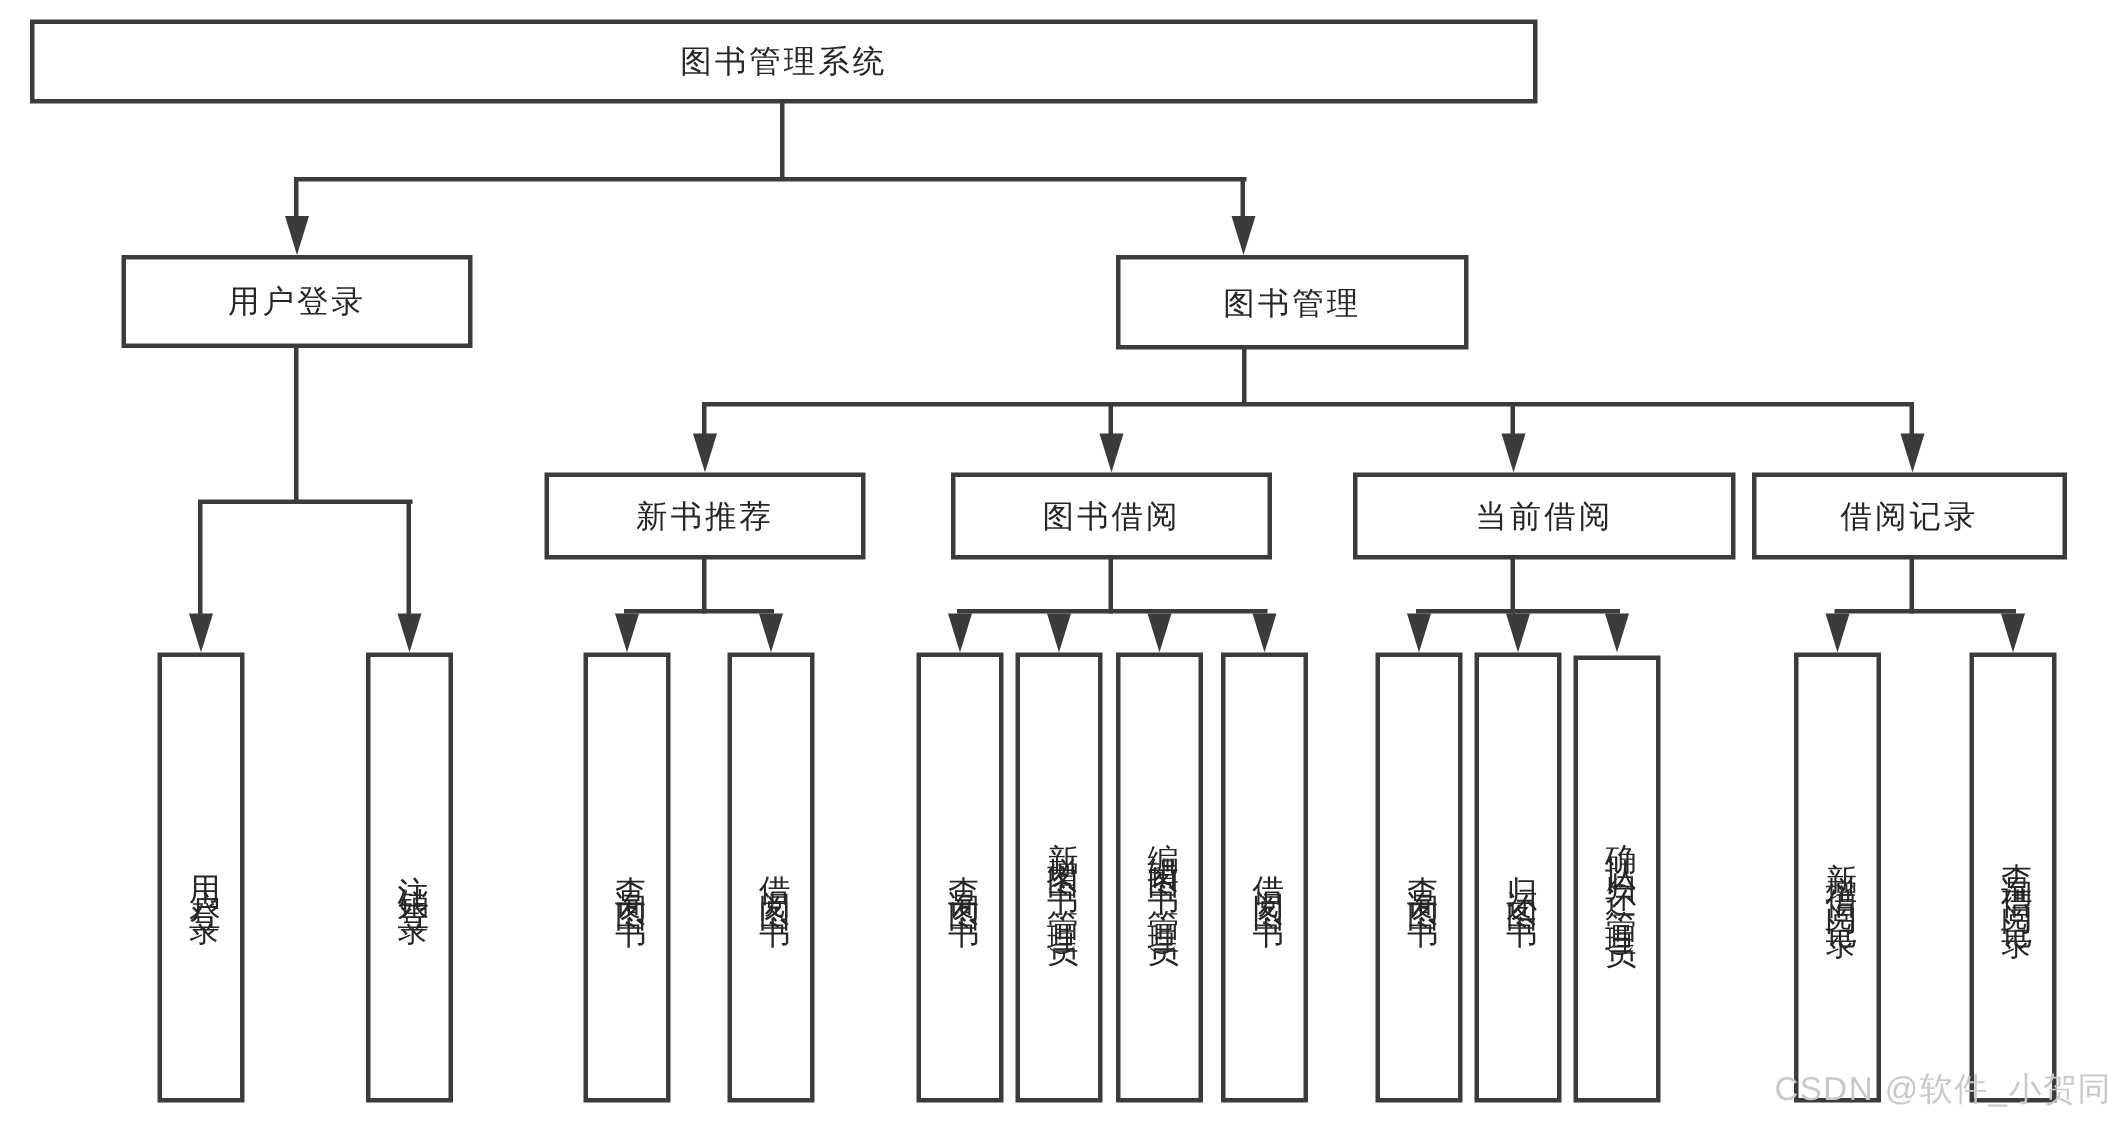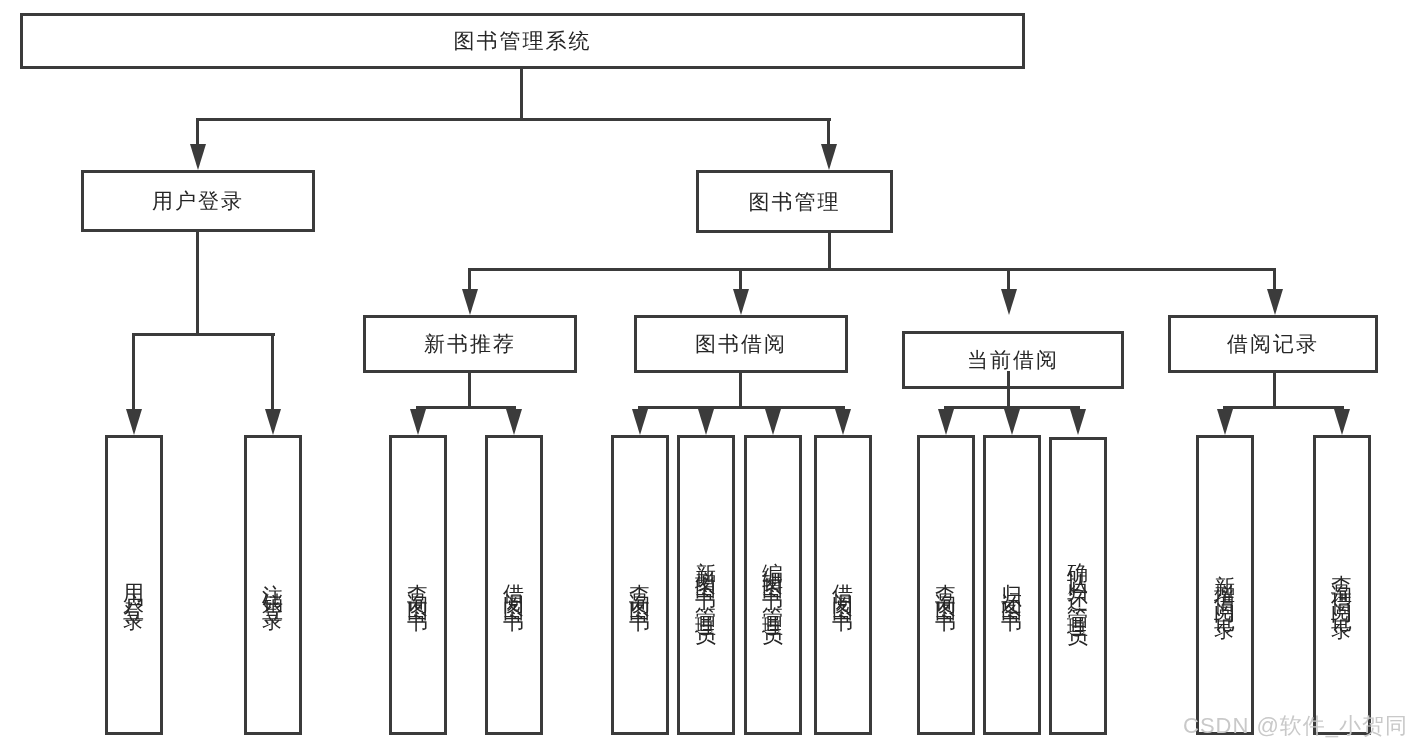--- a/index.html
+++ b/index.html
@@ -18,20 +18,21 @@
     background:#ffffff;
     display:flex;
     align-items:center;
     justify-content:center;
   }
   .bx .lab{
     font-size:21px;
     letter-spacing:2px;
     color:#262626;
     white-space:nowrap;
+    font-family:Liberation Mono, monospace;
   }
   .bx.v .lab{
     writing-mode:vertical-rl;
     text-orientation:mixed;
     letter-spacing:9px;
     font-size:21px;
     line-height:1;
     white-space:normal;
   }
   .ln{
@@ -67,21 +68,21 @@
   <div class="ln" style="left:520px;top:66px;width:3px;height:54px"></div>
   <div class="ln" style="left:196px;top:118px;width:635px;height:3px"></div>
   <div class="ln" style="left:196px;top:120px;width:3px;height:26px"></div>
   <div class="ar" style="left:190px;top:144px"></div>
   <div class="ln" style="left:827px;top:120px;width:3px;height:26px"></div>
   <div class="ar" style="left:821px;top:144px"></div>
 
   <div class="bx" style="left:81px;top:170px;width:234px;height:62px">
     <span class="lab">用户登录</span>
   </div>
-  <div class="bx" style="left:696px;top:170px;width:197px;height:63px">
+  <div class="bx" style="left:744px;top:170px;width:235px;height:63px">
     <span class="lab">图书管理</span>
   </div>
 
   <div class="ln" style="left:196px;top:230px;width:3px;height:105px"></div>
   <div class="ln" style="left:132px;top:333px;width:143px;height:3px"></div>
   <div class="ln" style="left:132px;top:335px;width:3px;height:76px"></div>
   <div class="ar" style="left:126px;top:409px"></div>
   <div class="ln" style="left:271px;top:335px;width:3px;height:76px"></div>
   <div class="ar" style="left:265px;top:409px"></div>
 
@@ -95,21 +96,21 @@
   <div class="ar" style="left:1001px;top:289px"></div>
   <div class="ln" style="left:1273px;top:270px;width:3px;height:21px"></div>
   <div class="ar" style="left:1267px;top:289px"></div>
 
   <div class="bx" style="left:634px;top:315px;width:214px;height:58px">
     <span class="lab">图书借阅</span>
   </div>
   <div class="bx" style="left:363px;top:315px;width:214px;height:58px">
     <span class="lab">新书推荐</span>
   </div>
-  <div class="bx" style="left:902px;top:331px;width:222px;height:58px">
+  <div class="bx" style="left:902px;top:315px;width:255px;height:58px">
     <span class="lab">当前借阅</span>
   </div>
   <div class="bx" style="left:1168px;top:315px;width:210px;height:58px">
     <span class="lab">借阅记录</span>
   </div>
 
   <div class="ln" style="left:468px;top:371px;width:3px;height:38px"></div>
   <div class="ln" style="left:416px;top:406px;width:100px;height:3px"></div>
   <div class="ar" style="left:410px;top:409px"></div>
   <div class="ar" style="left:506px;top:409px"></div>

